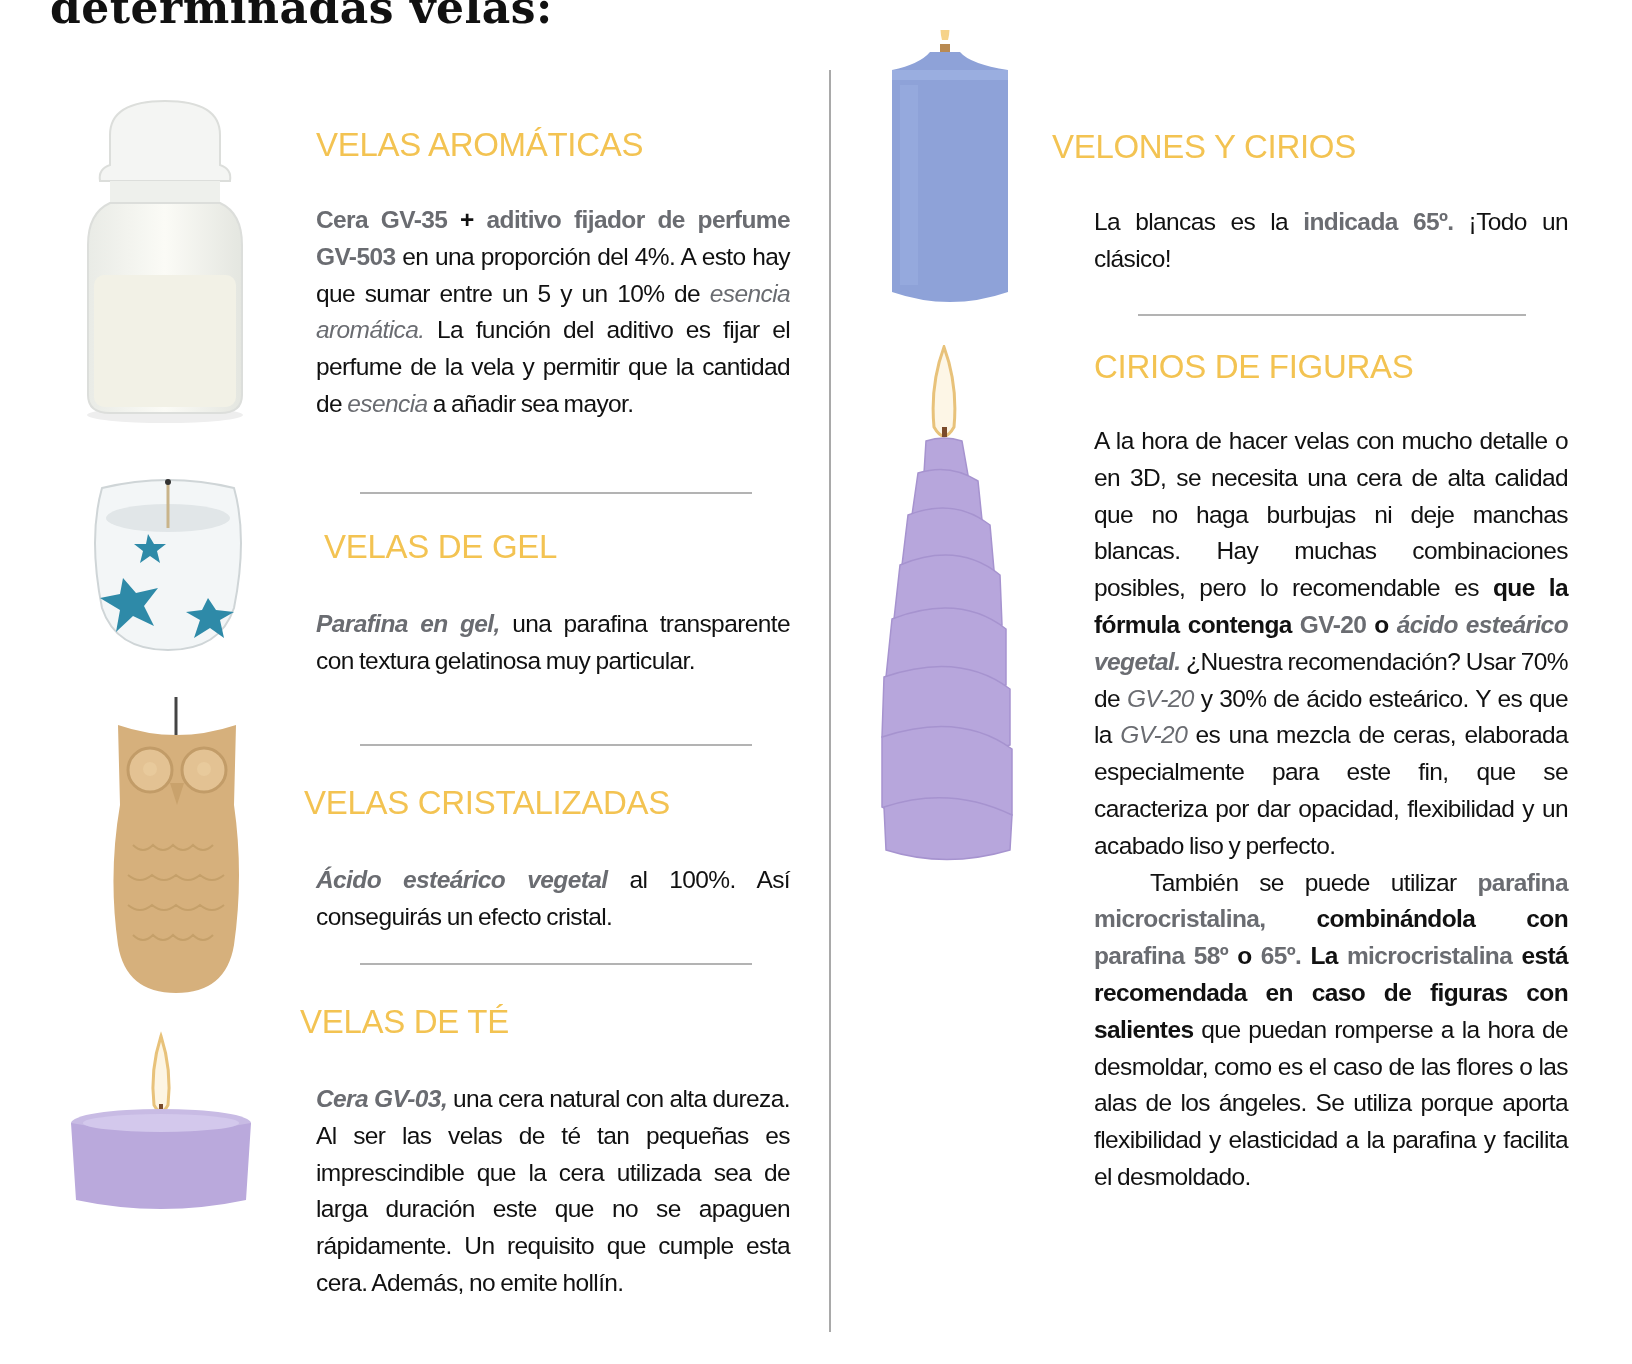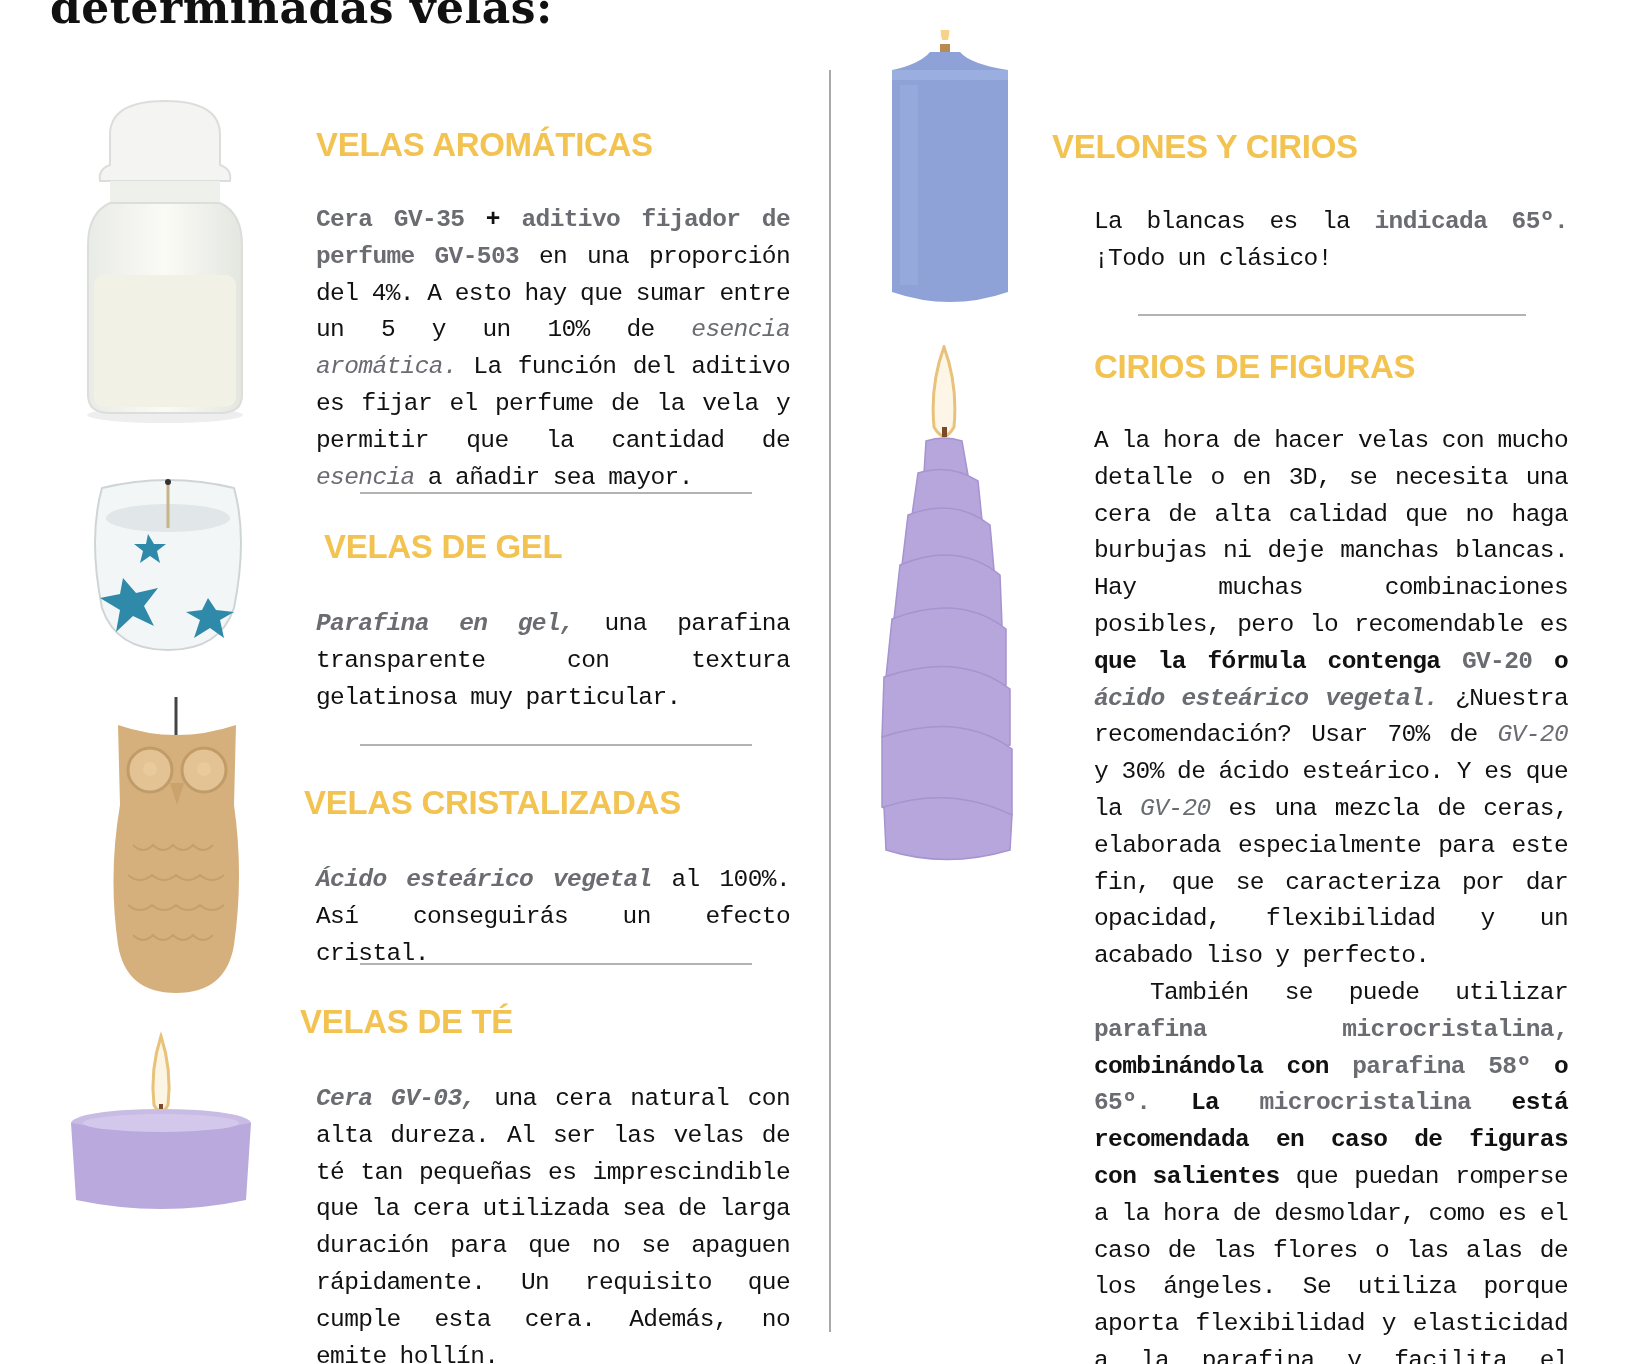--- a/index.html
+++ b/index.html
@@ -11,25 +11,25 @@
     position: absolute; left: 50px; top: -18px; margin: 0;
     font-family: "DejaVu Serif", "Liberation Serif", serif;
     font-weight: bold; font-size: 44px; letter-spacing: 0.5px; color: #111;
   }
   .vrule {
     position: absolute; left: 829px; top: 70px; width: 2px; height: 1262px; background: #a9a9a9;
   }
   .hrule { position: absolute; height: 2px; background: #b3b3b3; }
   .heading {
     position: absolute; margin: 0;
-    font-family: "Liberation Sans", sans-serif; font-weight: bold;
+    font-family: "Liberation Sans", sans-serif; font-weight: normal;
     font-size: 33px; color: #f3c352; letter-spacing: -0.3px; white-space: nowrap;
   }
   .body-text {
-    position: absolute; margin: 0; font-family: Liberation Mono, monospace;
+    position: absolute; margin: 0; font-family: Liberation Sans, sans-serif;
     font-size: 24.5px; line-height: 36.8px; text-align: justify; color: #111;
     letter-spacing: -0.6px; word-spacing: -1px;
   }
   .body-text.left { left: 316px; width: 474px; }
   .body-text.right { left: 1094px; width: 474px; }
   .g { color: #6a6c71; }
   .b { font-weight: bold; }
   .i { font-style: italic; }
   .indent { display: inline-block; width: 56px; }
   .img { position: absolute; }
@@ -124,21 +124,21 @@
 <p class="body-text left" style="top:606px"><span class="g b i">Parafina en gel,</span><span> una parafina transparente con textura gelatinosa muy particular.</span></p>
 
 <div class="hrule" style="left:360px;top:744px;width:392px"></div>
 
 <h2 class="heading" style="left:304px;top:784px">VELAS CRISTALIZADAS</h2>
 <p class="body-text left" style="top:862px"><span class="g b i">Ácido esteárico vegetal</span><span> al 100%. Así conseguirás un efecto cristal.</span></p>
 
 <div class="hrule" style="left:360px;top:963px;width:392px"></div>
 
 <h2 class="heading" style="left:300px;top:1003px">VELAS DE TÉ</h2>
-<p class="body-text left" style="top:1081px"><span class="g b i">Cera GV-03,</span><span> una cera natural con alta dureza. Al ser las velas de té tan pequeñas es imprescindible que la cera utilizada sea de larga duración para que no se apaguen rápidamente. Un requisito que cumple esta cera. Además, no emite hollín.</span></p>
+<p class="body-text left" style="top:1081px"><span class="g b i">Cera GV-03,</span><span> una cera natural con alta dureza. Al ser las velas de té tan pequeñas es imprescindible que la cera utilizada sea de larga duración este que no se apaguen rápidamente. Un requisito que cumple esta cera. Además, no emite hollín.</span></p>
 
 <h2 class="heading" style="left:1052px;top:128px">VELONES Y CIRIOS</h2>
 <p class="body-text right" style="top:204px"><span>La blancas es la </span><span class="g b">indicada 65º.</span><span> ¡Todo un clásico!</span></p>
 
 <div class="hrule" style="left:1138px;top:314px;width:388px"></div>
 
 <h2 class="heading" style="left:1094px;top:348px">CIRIOS DE FIGURAS</h2>
 <p class="body-text right" style="top:423px"><span>A la hora de hacer velas con mucho detalle o en 3D, se necesita una cera de alta calidad que no haga burbujas ni deje manchas blancas. Hay muchas combinaciones posibles, pero lo recomendable es </span><span class="b">que la fórmula contenga</span><span class="g b"> GV-20</span><span class="b"> o </span><span class="g b i">ácido esteárico vegetal.</span><span> ¿Nuestra recomendación? Usar 70% de </span><span class="g i">GV-20</span><span> y 30% de ácido esteárico. Y es que la </span><span class="g i">GV-20</span><span> es una mezcla de ceras, elaborada especialmente para este fin, que se caracteriza por dar opacidad, flexibilidad y un acabado liso y perfecto.</span><br><span class="indent"></span><span>También se puede utilizar </span><span class="g b">parafina microcristalina,</span><span class="b"> combinándola con </span><span class="g b">parafina 58º</span><span class="b"> o </span><span class="g b">65º.</span><span class="b"> La </span><span class="g b">microcristalina</span><span class="b"> está recomendada en caso de figuras con salientes</span><span> que puedan romperse a la hora de desmoldar, como es el caso de las flores o las alas de los ángeles. Se utiliza porque aporta flexibilidad y elasticidad a la parafina y facilita el desmoldado.</span></p>
 
 </body></html>

